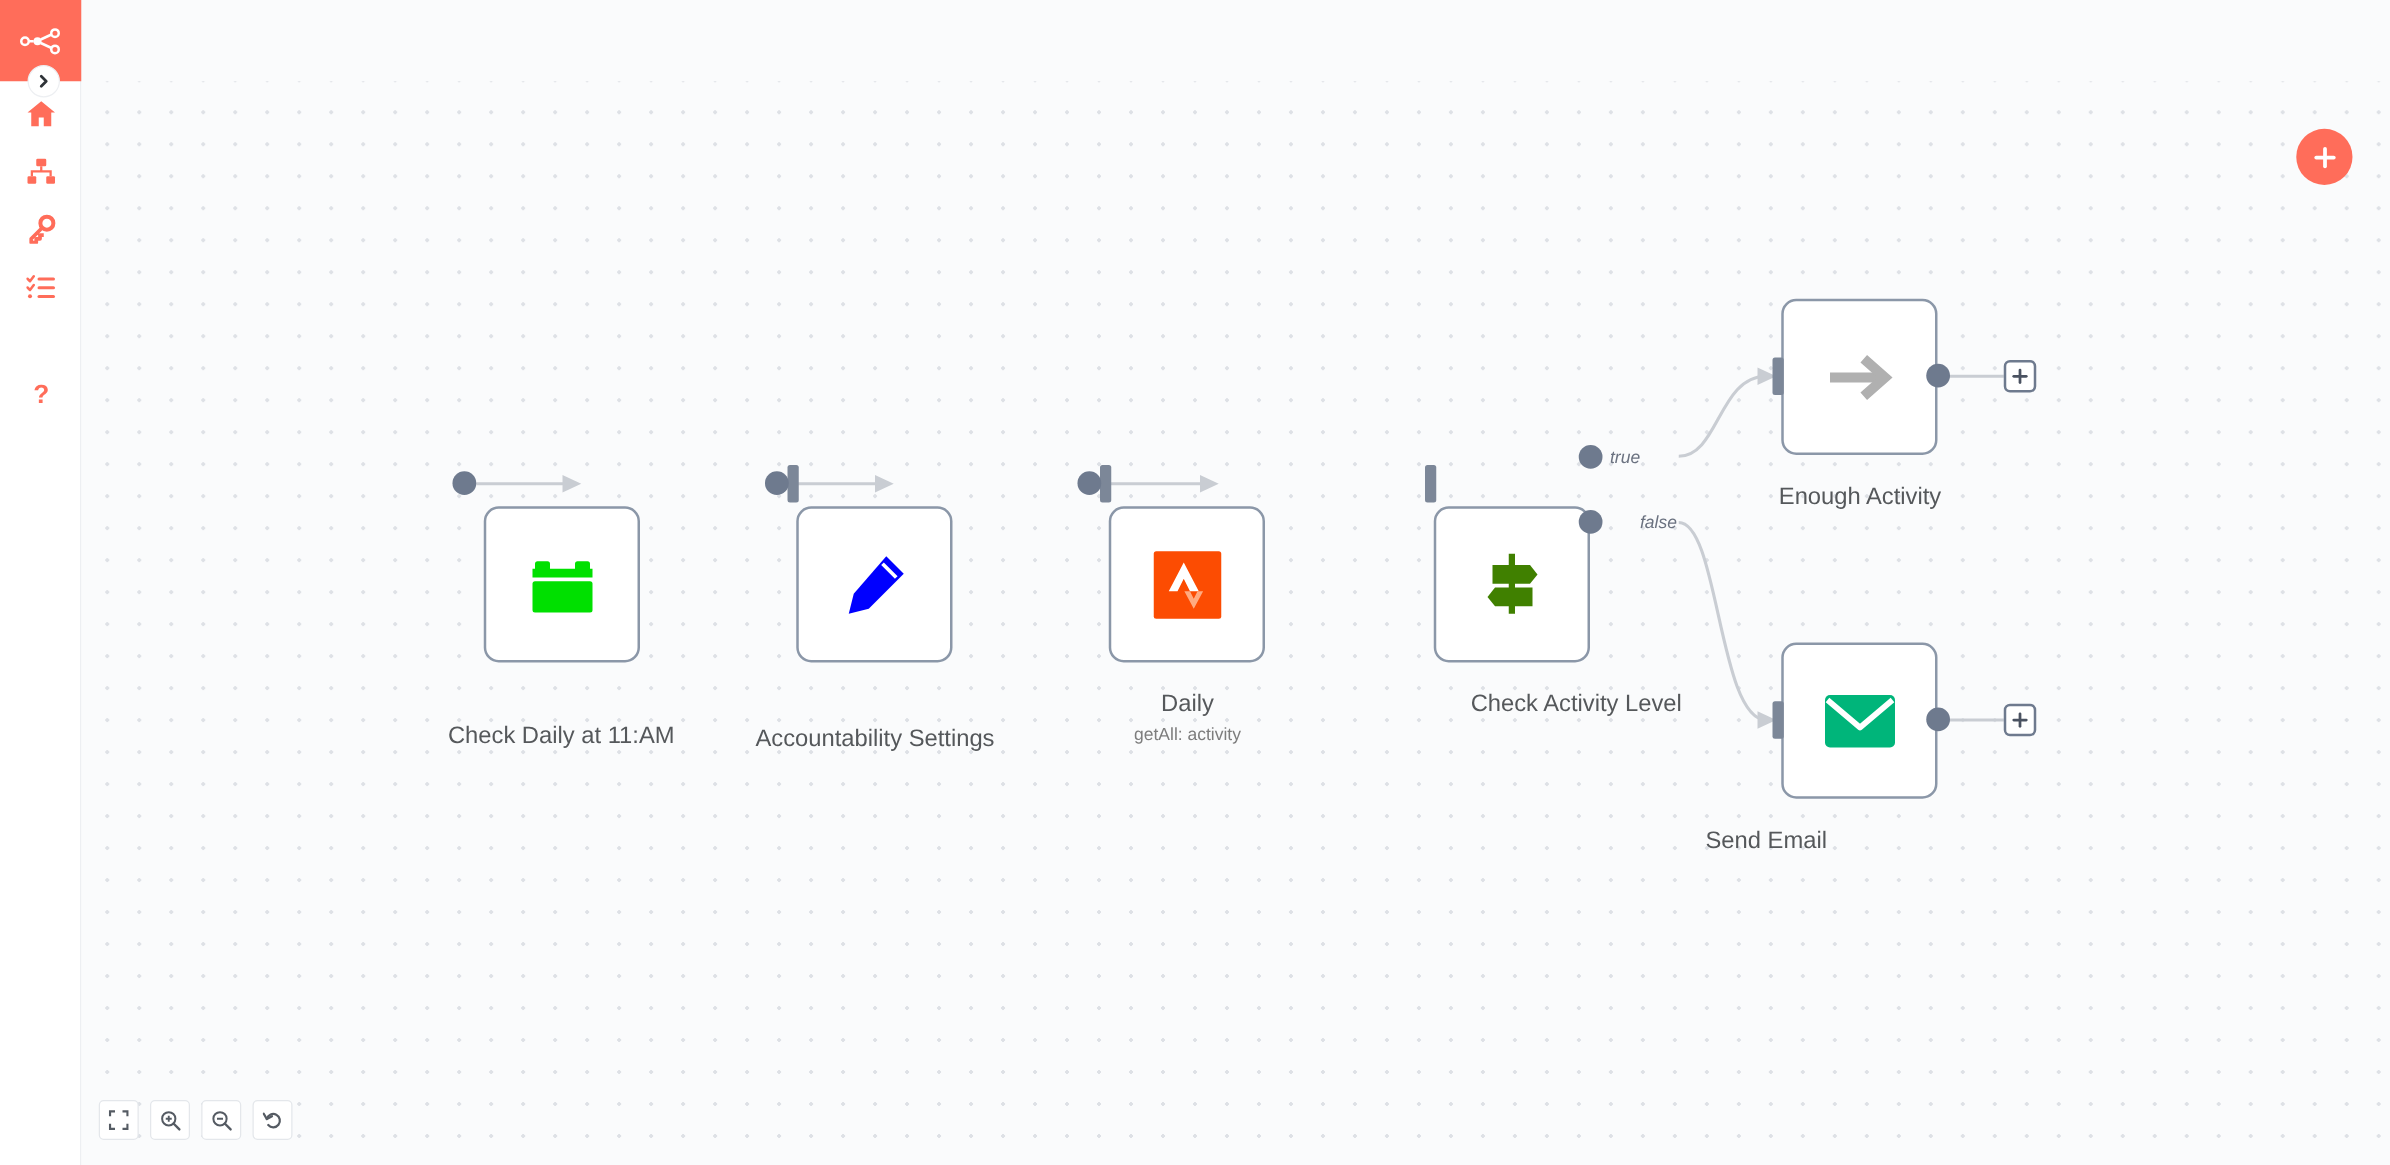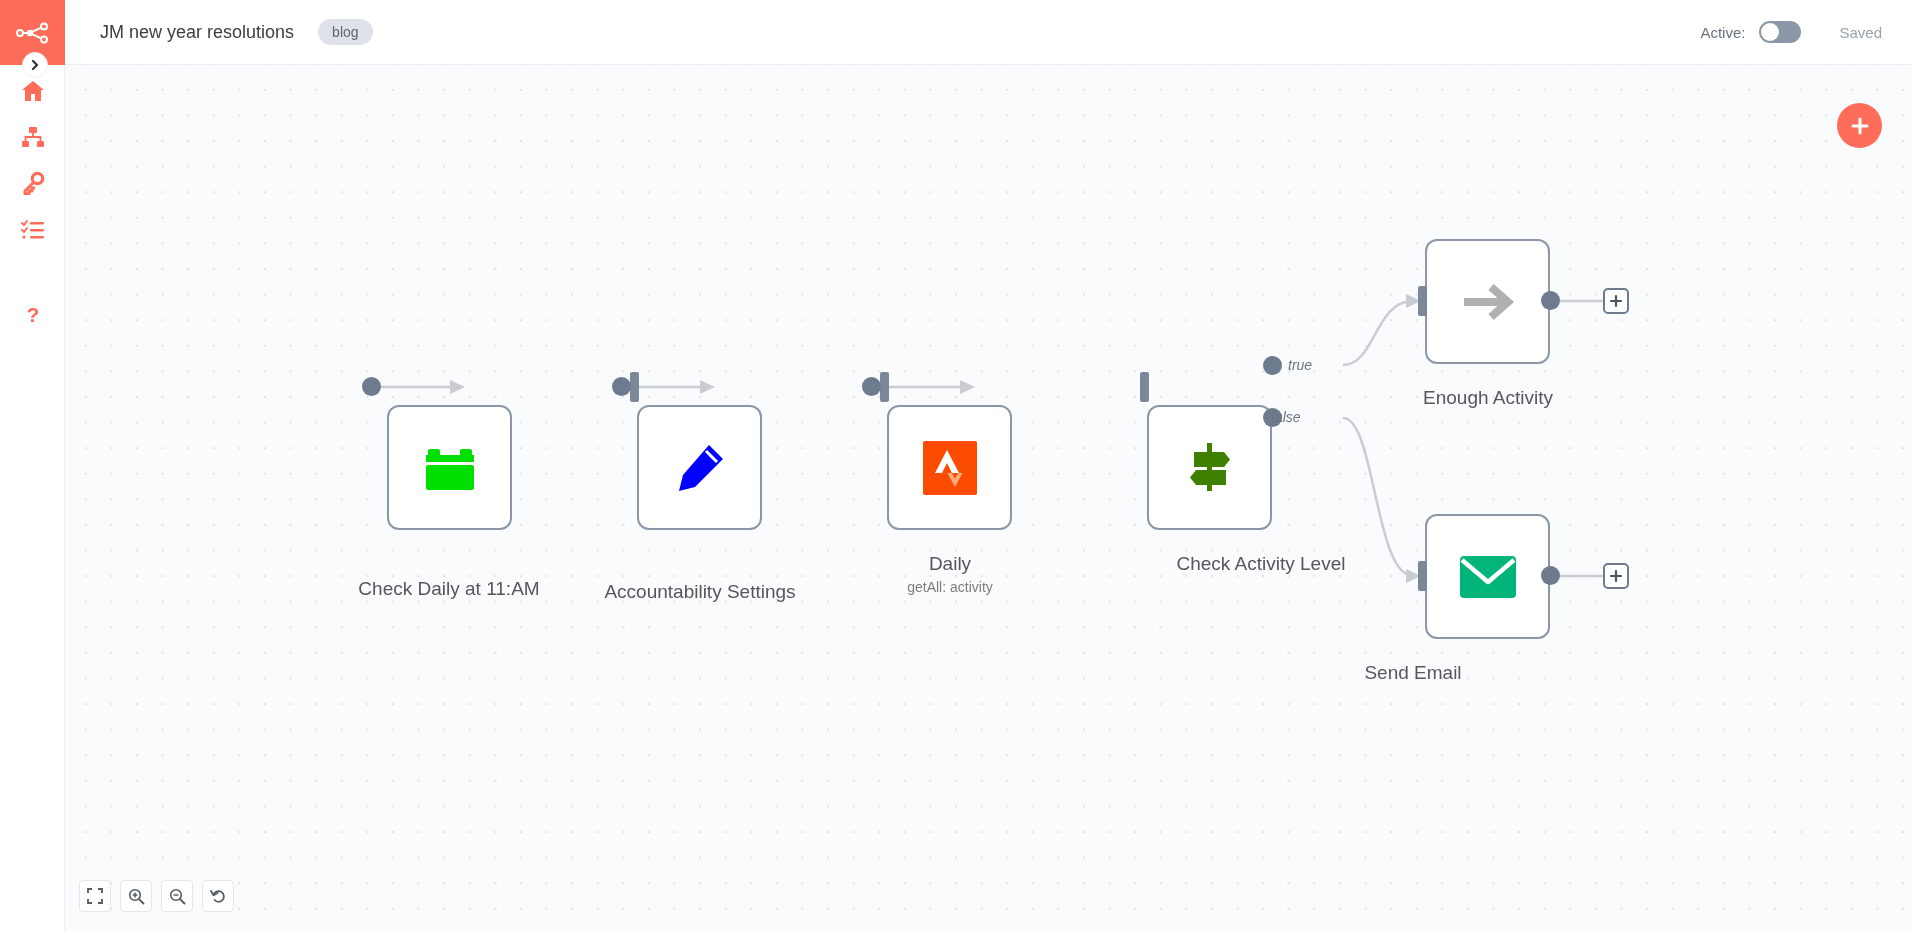--- a/index.html
+++ b/index.html
@@ -241,32 +241,20 @@
       </svg>
     </div>
 
     <div class="side-icon" style="top:292px">
       <svg width="24" height="24" viewBox="0 0 24 24">
         <text x="12" y="19" text-anchor="middle" font-family="Liberation Sans, sans-serif" font-size="21" font-weight="bold" fill="#FF6D5A">?</text>
       </svg>
     </div>
   </nav>
 
-  <header id="header">
-    <div id="wf-title">JM new year resolutions</div>
-    <div id="wf-tag">blog</div>
-
-    <div id="header-right">
-      <span class="active-label">Active:</span>
-      <div class="toggle">
-        <div class="knob"></div>
-      </div>
-      <span class="saved-label">Saved</span>
-    </div>
-  </header>
 
   <div id="canvas">
 
     <svg id="edges">
 
       <line x1="316" y1="322" x2="392" y2="322" stroke="#C9CDD3" stroke-width="2.5"></line>
       <polygon points="385,315 400,322 385,329" fill="#C9CDD3"></polygon>
 
       <line x1="566" y1="322" x2="642" y2="322" stroke="#C9CDD3" stroke-width="2.5"></line>
       <polygon points="635,315 650,322 635,329" fill="#C9CDD3"></polygon>
@@ -323,21 +311,21 @@
       <svg width="56" height="56" viewBox="0 0 56 56">
         <rect x="25" y="3" width="5" height="48" fill="#408000"></rect>
         <polygon points="12,12 42,12 48,19.5 42,27 12,27" fill="#408000"></polygon>
         <polygon points="44,30 14,30 8,37.5 14,45 44,45" fill="#408000"></polygon>
       </svg>
     </div>
     <div class="endpoint-rect" style="left:1075px; top:307px"></div>
     <div class="endpoint-dot" style="left:1198px; top:291px"></div>
     <div class="endpoint-dot" style="left:1198px; top:343px"></div>
     <div class="conn-label" style="left:1223px; top:292px">true</div>
-    <div class="conn-label" style="left:1206px; top:344px">false</div>
+    <div class="conn-label" style="left:1247px; top:344px">false</div>
     <div class="node-label" style="left:1196px; top:488px">Check Activity Level</div>
 
     <div class="node" style="left:1360px; top:174px">
       <svg width="56" height="48" viewBox="0 0 56 48">
         <line x1="4" y1="24" x2="44" y2="24" stroke="#B0B0B0" stroke-width="8" stroke-linecap="butt"></line>
         <polyline points="31,9 48,24 31,39" fill="none" stroke="#B0B0B0" stroke-width="8" stroke-linejoin="miter" stroke-linecap="butt"></polyline>
       </svg>
     </div>
     <div class="endpoint-rect" style="left:1353px; top:221px"></div>
     <div class="endpoint-dot" style="left:1476px; top:226px"></div>

